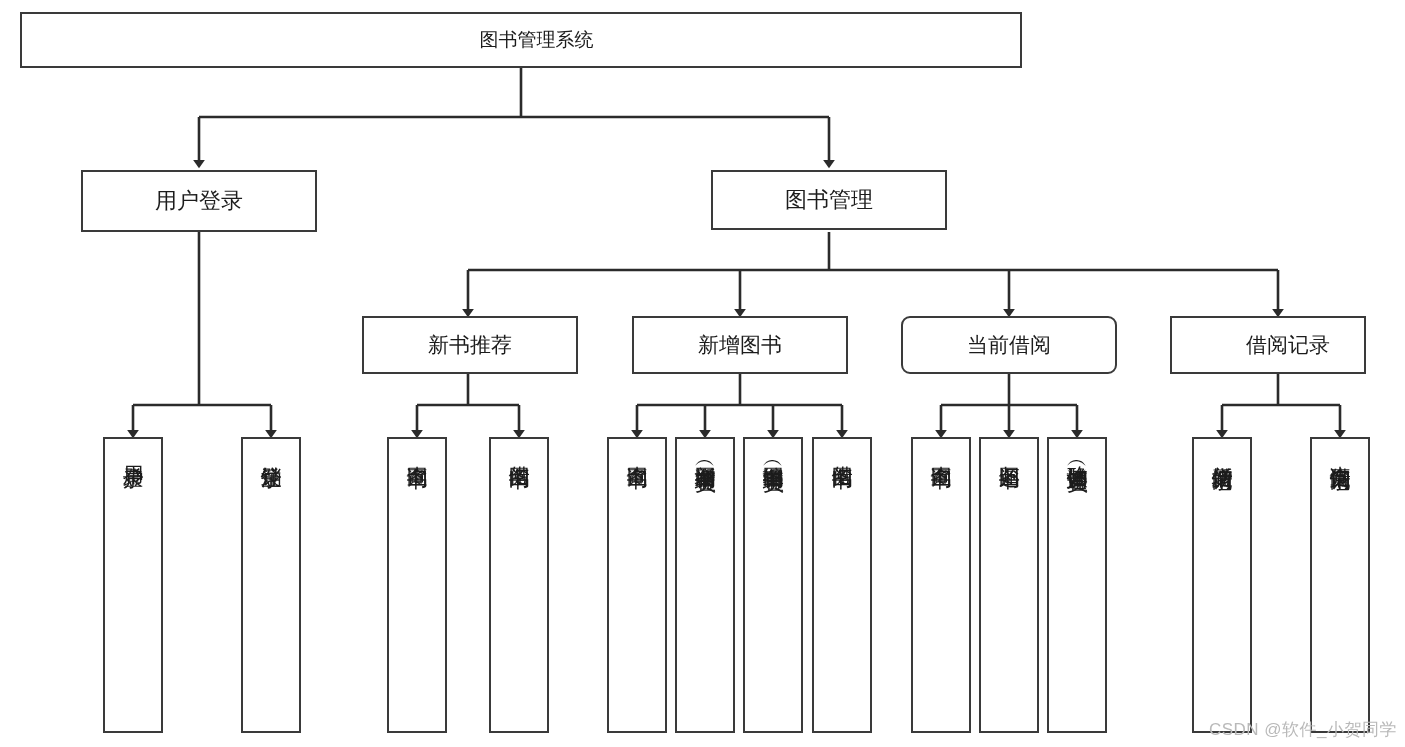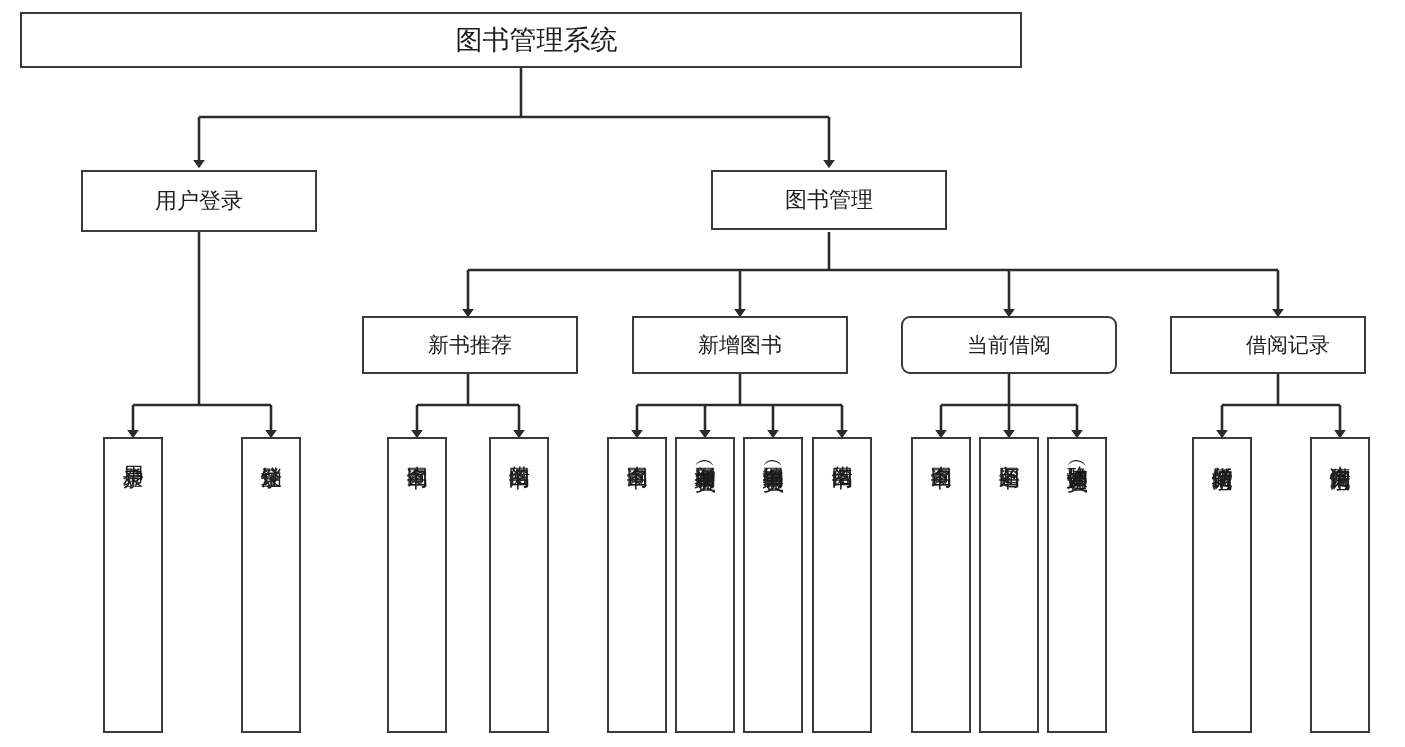--- a/index.html
+++ b/index.html
@@ -27,21 +27,21 @@
     box-sizing:border-box;
     background:#ffffff;
     border:2px solid #3a3a3a;
     display:flex;
     align-items:center;
     justify-content:center;
     text-align:center;
     color:#1c1c1c;
     z-index:2;
   }
-  .node.root{ font-size:27px;padding-left:31px; }
+  .node.root{ font-size:19px;padding-left:31px; }
   .node.lvl2{ font-size:22px; }
   .node.lvl3{ font-size:21px;align-items:center; }
   .node.leaf{
     font-size:21px;
     padding:10px 2px;
     align-items:flex-start;
   }
   .vtext{
     writing-mode:vertical-rl;
     text-orientation:upright;
@@ -179,13 +179,14 @@
     <span class="vtext">确认归还（管理员）</span>
   </div>
 
   <div class="node leaf" style="left:1192px;top:437px;width:60px;height:296px;">
     <span class="vtext">新增借阅记录</span>
   </div>
   <div class="node leaf" style="left:1310px;top:437px;width:60px;height:296px;">
     <span class="vtext">查询借阅记录</span>
   </div>
 
+  <div id="watermark">CSDN @软件_小贺同学</div>
 </div>
 
 </body></html>

